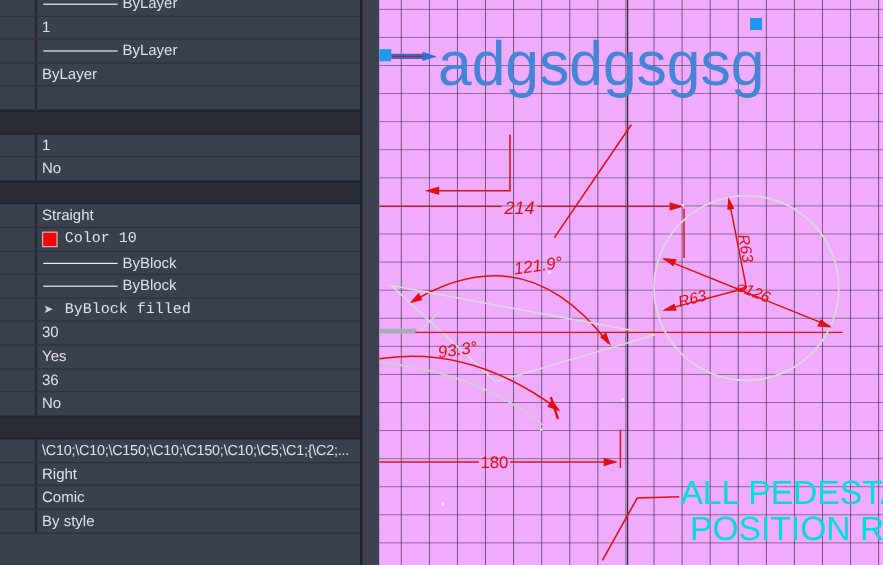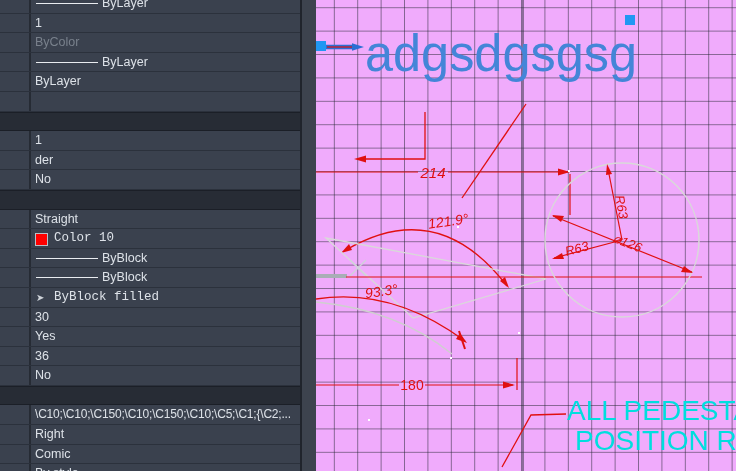--- a/index.html
+++ b/index.html
@@ -40,43 +40,37 @@
   <div class="panel">
     <div class="rows">
 
       <div class="row">
         <span class="linesym"></span>
         <span class="lbl2">ByLayer</span>
       </div>
       <div class="row">
         <span class="val">1</span>
       </div>
-      <div class="row muted">
-        <span class="val">ByColor</span>
-      </div>
       <div class="row">
         <span class="linesym"></span>
         <span class="lbl2">ByLayer</span>
       </div>
       <div class="row">
         <span class="val">ByLayer</span>
       </div>
       <div class="row">
         <span class="val"></span>
       </div>
 
       <div class="row header">
         <span class="chev">▾</span>
       </div>
 
       <div class="row">
         <span class="val">1</span>
-      </div>
-      <div class="row">
-        <span class="val">der</span>
       </div>
       <div class="row">
         <span class="val">No</span>
       </div>
 
       <div class="row header">
         <span class="chev">▾</span>
       </div>
 
       <div class="row">

